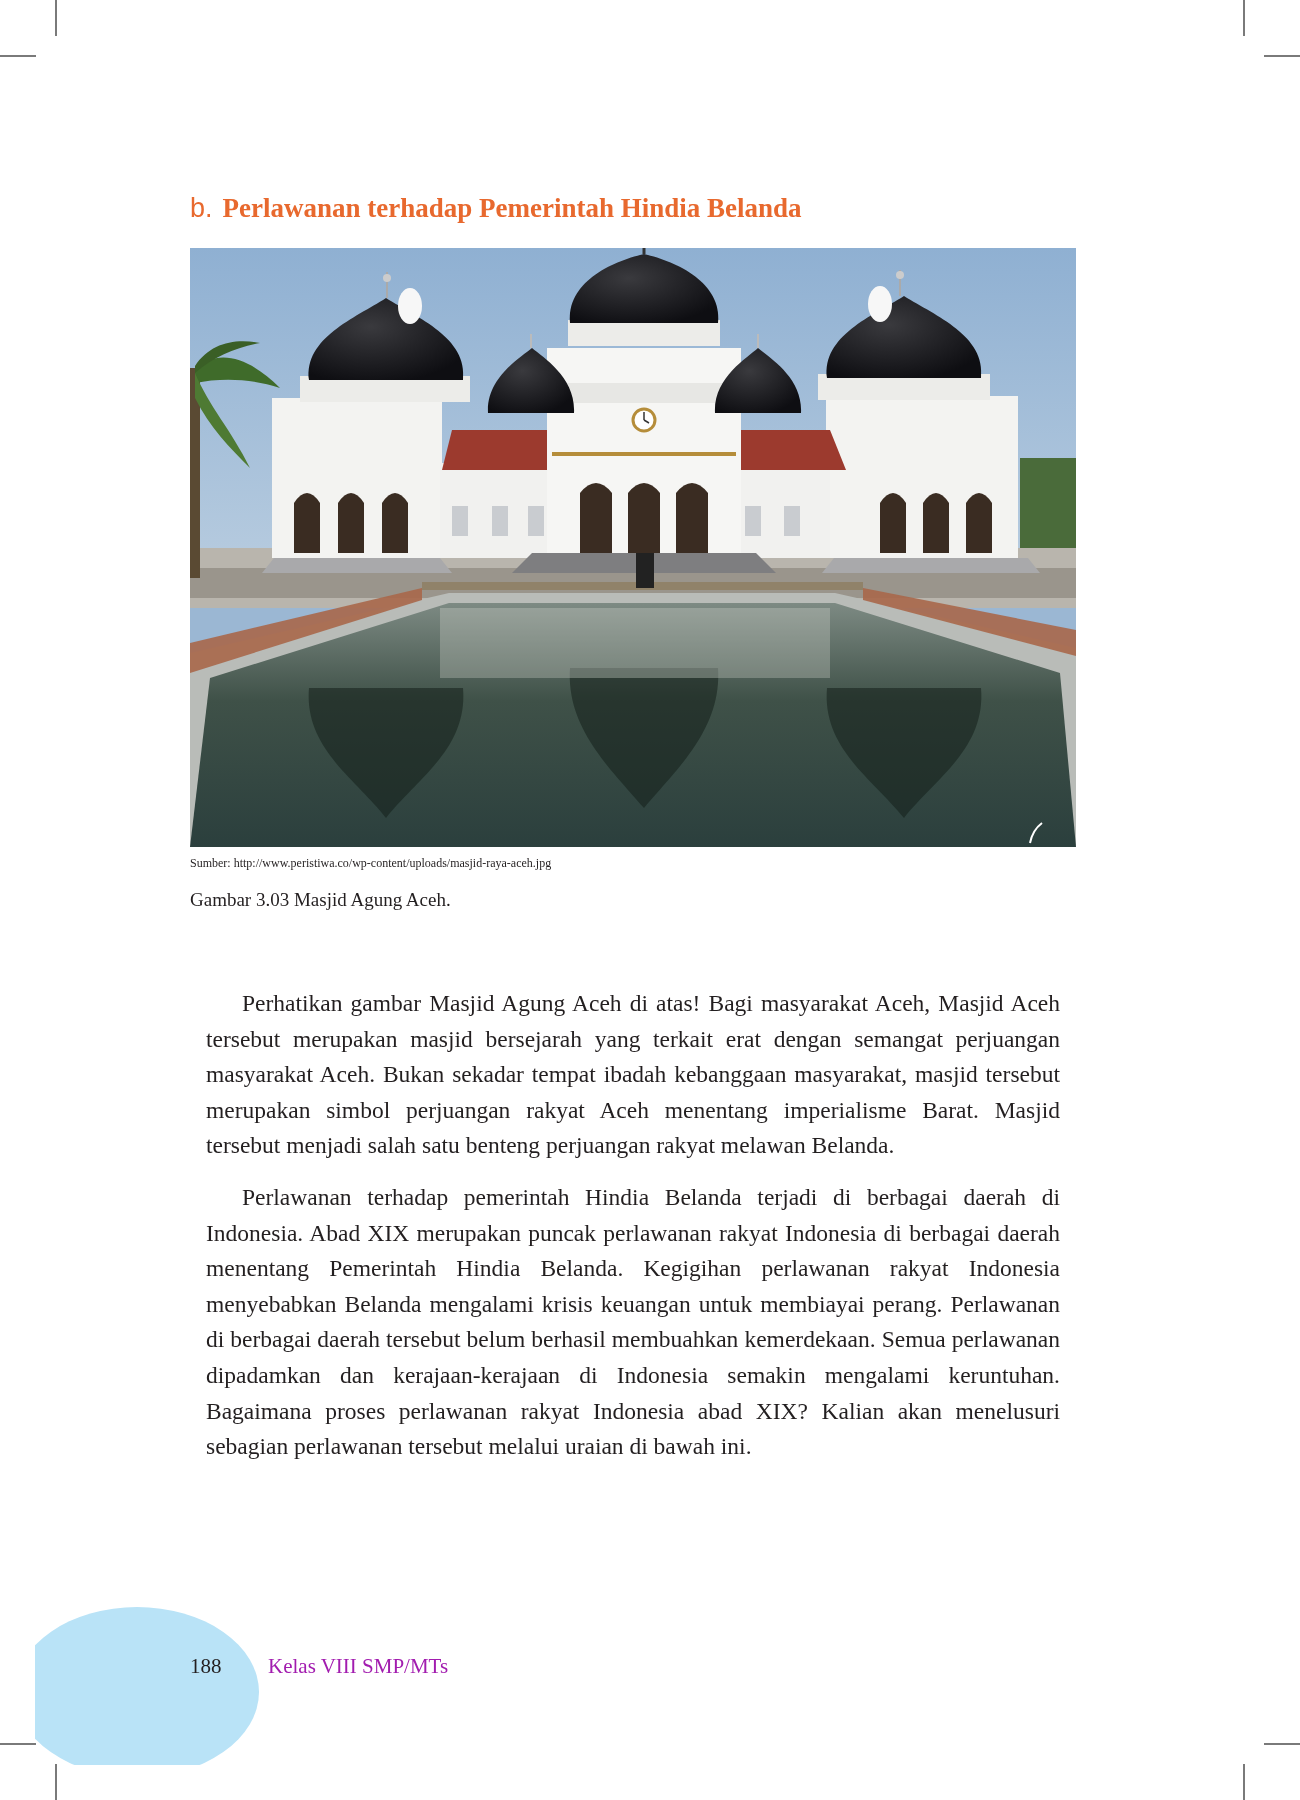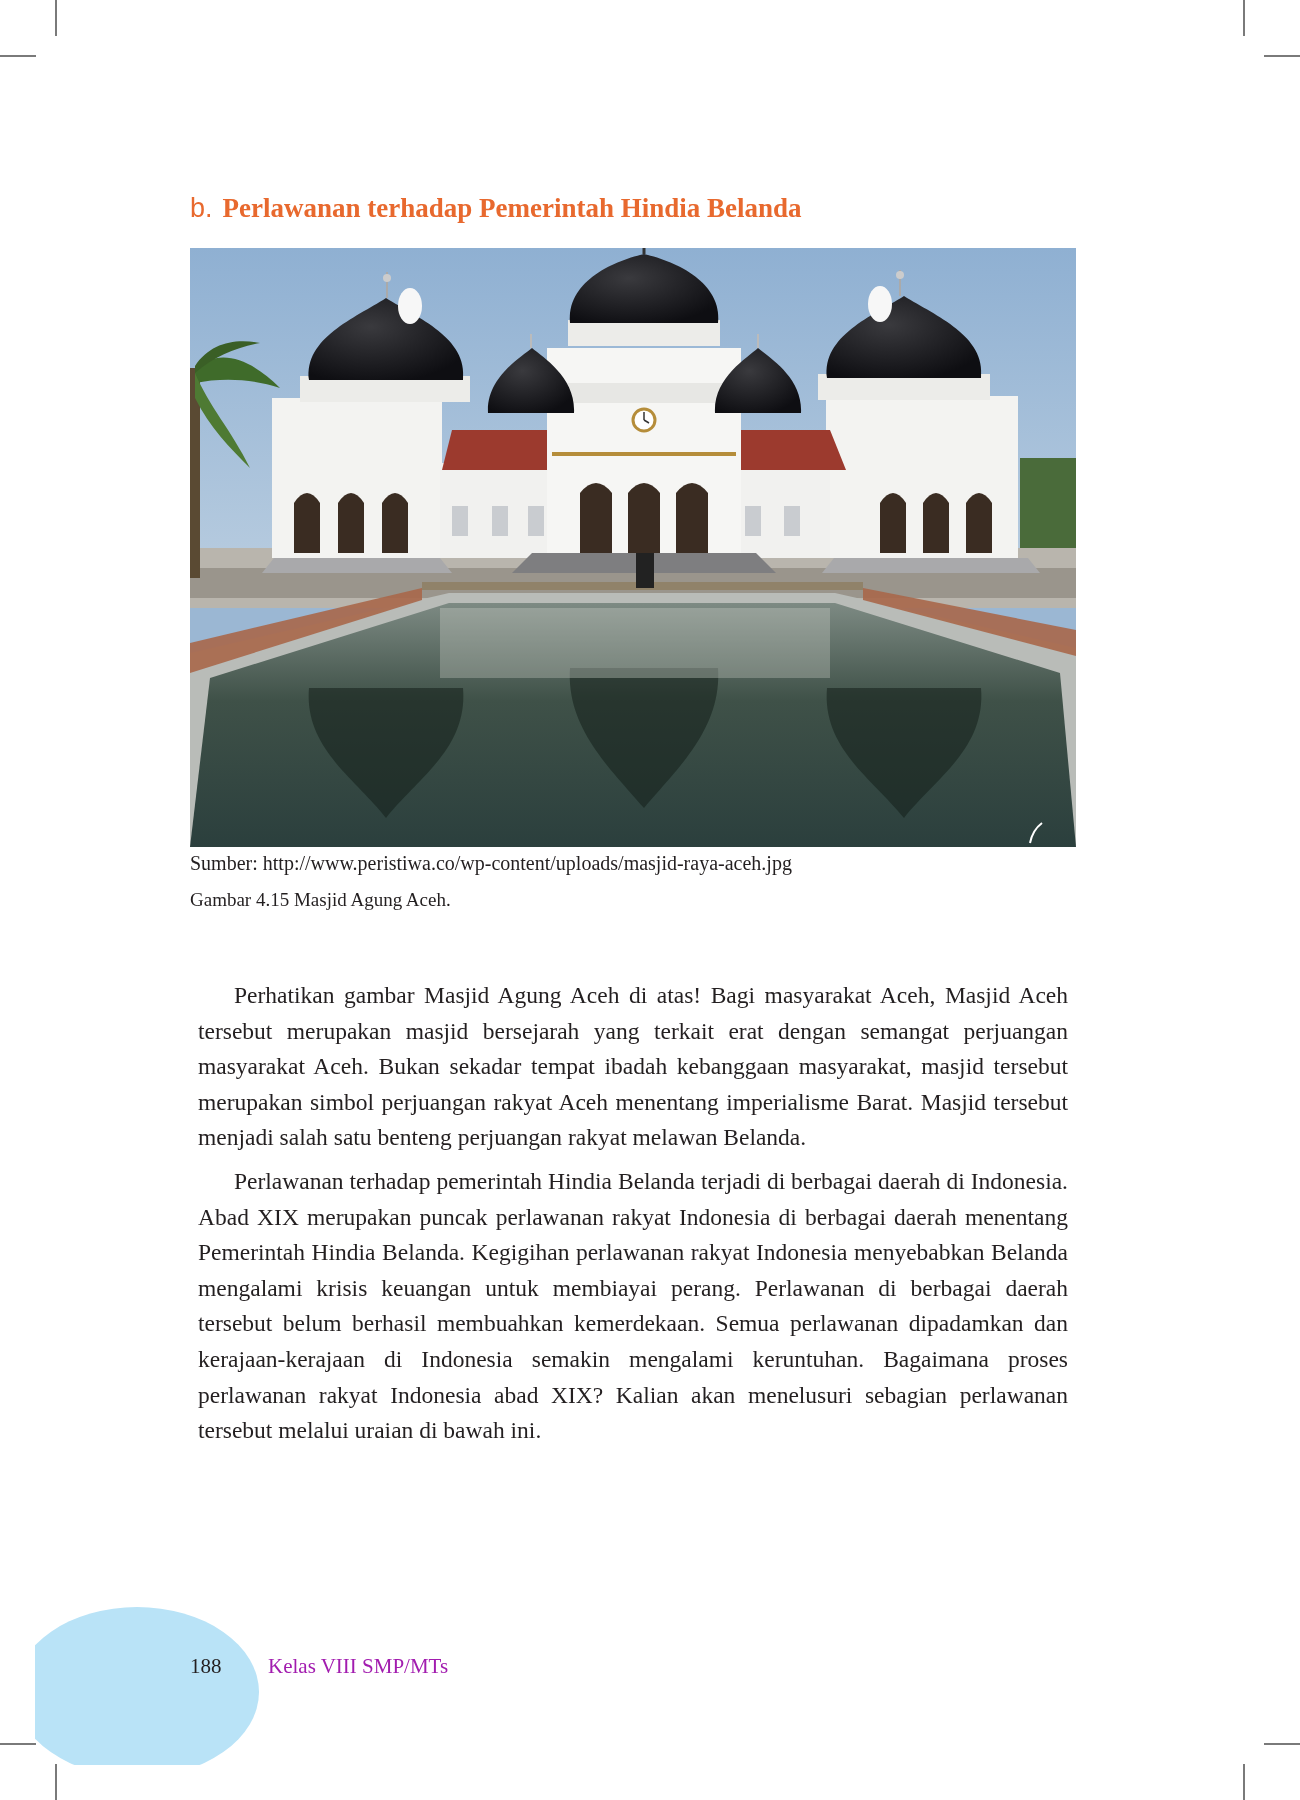--- a/index.html
+++ b/index.html
@@ -20,34 +20,34 @@
   .heading .letter { font-family: "Liberation Sans", sans-serif; font-weight: normal; margin-right: 10px; }
   .heading .title { font-family: "Liberation Serif", serif; font-weight: bold; }
 
   .photo {
     position: absolute; left: 190px; top: 248px; width: 886px; height: 599px;
     overflow: hidden; background: #9bb7d3;
   }
   .photo svg { display: block; width: 886px; height: 599px; }
 
   .caption-source {
-    position: absolute; left: 190px; top: 852px; font-size: 20px; line-height: 22px;
+    position: absolute; left: 190px; top: 852px; font-size: 12px; line-height: 22px;
     white-space: nowrap; color: #231f20;
   }
   .caption-figure {
     position: absolute; left: 190px; top: 888px; font-size: 19px; line-height: 24px;
     white-space: nowrap; color: #231f20;
   }
 
   .body-text {
     position: absolute; left: 190px; top: 970px; width: 886px;
     font-size: 23.5px; line-height: 35.6px; color: #231f20;
   }
   .body-text p {
-    margin: 8px; text-indent: 36px; text-align: justify;
+    margin: 16px; text-indent: 36px; text-align: justify;
   }
 
   .footer-blob {
     position: absolute; left: 35px; top: 1607px; width: 224px; height: 158px;
     overflow: hidden;
   }
   .footer-blob .ellipse {
     position: absolute; left: -20px; top: 0; width: 244px; height: 170px;
     border-radius: 50%; background: #b9e3f7;
   }
@@ -183,21 +183,21 @@
       <path d="M119,440 L273,440 C278,500 228,530 196,570 C165,530 114,500 119,440 Z" fill="#14201a"></path>
       <path d="M637,440 L791,440 C796,500 746,530 714,570 C682,530 632,500 637,440 Z" fill="#14201a"></path>
       <rect x="250" y="360" width="390" height="70" fill="#e6e6e0" opacity="0.5"></rect>
     </g>
 
     <path d="M840,595 C842,585 848,578 852,575" stroke="#fff" stroke-width="2" fill="none"></path>
   </svg>
 </div>
 
 <div class="caption-source">Sumber: http://www.peristiwa.co/wp-content/uploads/masjid-raya-aceh.jpg</div>
-<div class="caption-figure">Gambar 4.15 Masjid Agung Aceh.</div>
+<div class="caption-figure">Gambar 3.03 Masjid Agung Aceh.</div>
 
 <div class="body-text">
   <p>Perhatikan gambar Masjid Agung Aceh di atas! Bagi masyarakat Aceh, Masjid Aceh tersebut merupakan masjid bersejarah yang terkait erat dengan semangat perjuangan masyarakat Aceh. Bukan sekadar tempat ibadah kebanggaan masyarakat, masjid tersebut merupakan simbol perjuangan rakyat Aceh menentang imperialisme Barat. Masjid tersebut menjadi salah satu benteng perjuangan rakyat melawan Belanda.</p>
   <p>Perlawanan terhadap pemerintah Hindia Belanda terjadi di berbagai daerah di Indonesia. Abad XIX merupakan puncak perlawanan rakyat Indonesia di berbagai daerah menentang Pemerintah Hindia Belanda. Kegigihan perlawanan rakyat Indonesia menyebabkan Belanda mengalami krisis keuangan untuk membiayai perang. Perlawanan di berbagai daerah tersebut belum berhasil membuahkan kemerdekaan. Semua perlawanan dipadamkan dan kerajaan-kerajaan di Indonesia semakin mengalami keruntuhan. Bagaimana proses perlawanan rakyat Indonesia abad XIX? Kalian akan menelusuri sebagian perlawanan tersebut melalui uraian di bawah ini.</p>
 </div>
 
 <div class="footer-blob">
   <div class="ellipse"></div>
 </div>
 <div class="page-number">188</div>

